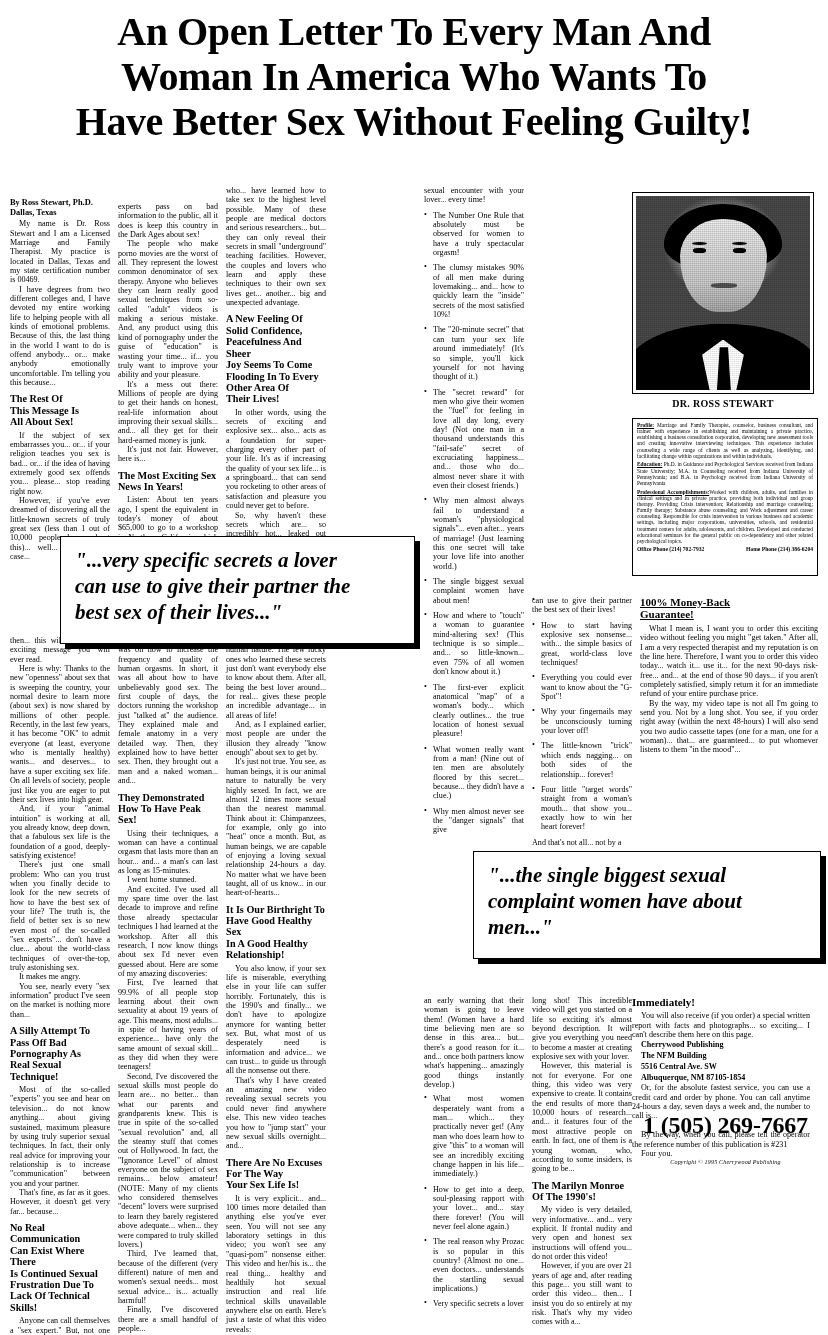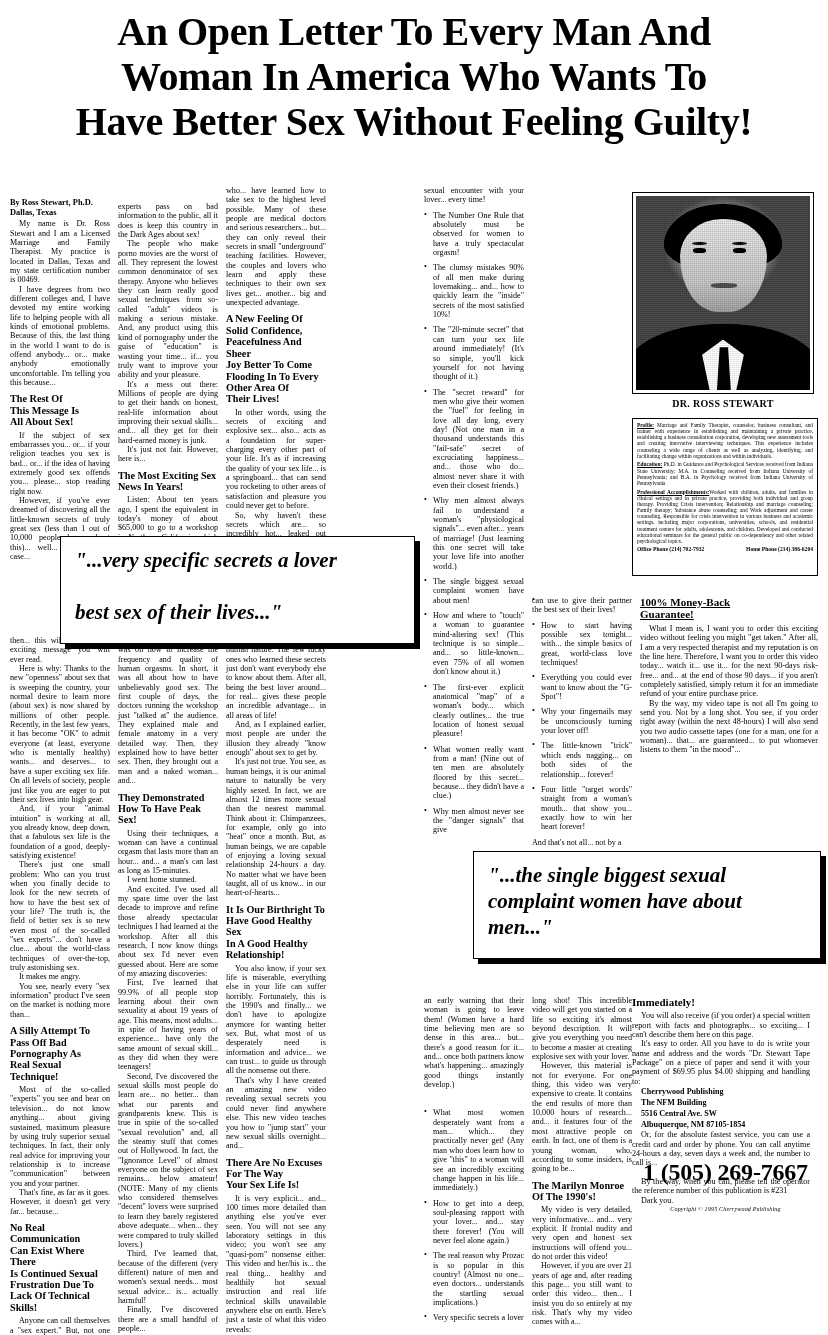--- a/index.html
+++ b/index.html
@@ -251,21 +251,21 @@
     <p>Third, I've learned that, because of the different (very different) nature of men and women's sexual needs... most sexual advice... is... actually harmful!</p>
     <p>Finally, I've discovered there are a small handful of people...</p>
   </div>
 
   <div class="col" style="left:226px; top:180px; width:100px;">
     <p class="noind">who... have learned how to take sex to the highest level possible. Many of these people are medical doctors and serious researchers... but... they can only reveal their secrets in small "underground" teaching facilities. However, the couples and lovers who learn and apply these techniques to their own sex lives get... another... big and unexpected advantage.</p>
     <h3>
       <span>A New Feeling Of</span><br>
       <span>Solid Confidence,</span><br>
       <span>Peacefulness And Sheer</span><br>
-      <span>Joy Better To Come</span><br>
+      <span>Joy Seems To Come</span><br>
       <span>Flooding In To Every</span><br>
       <span>Other Area Of</span><br>
       <span>Their Lives!</span>
     </h3>
     <p>In other words, using the secrets of exciting and explosive sex... also... acts as a foundation for super-charging every other part of your life. It's as if increasing the quality of your sex life... is a springboard... that can send you rocketing to other areas of satisfaction and pleasure you could never get to before.</p>
     <p>So, why haven't these secrets which are... so incredibly hot... leaked out into the rest of the</p>
   </div>
 
   <div class="col" style="left:226px; top:630px; width:100px;">
     <p class="noind">world before now? Plain old human nature: The few lucky ones who learned these secrets just don't want everybody else to know about them. After all, being the best lover around... for real... gives these people an incredible advantage... in all areas of life!</p>
@@ -302,21 +302,21 @@
       <li>How and where to "touch" a woman to guarantee mind-altering sex! (This technique is so simple... and... so little-known... even 75% of all women don't know about it.)</li>
       <li>The first-ever explicit anatomical "map" of a woman's body... which clearly outlines... the true location of honest sexual pleasure!</li>
       <li>What women really want from a man! (Nine out of ten men are absolutely floored by this secret... because... they didn't have a clue.)</li>
       <li>Why men almost never see the "danger signals" that give</li>
     </ul>
   </div>
 
   <div class="col" style="left:532px; top:590px; width:100px;">
     <ul class="bul">
       <li style="list-style:none;padding-left:0;">can use to give their partner the best sex of their lives!</li>
-      <li>How to start having possible sex tonight... with... the simple basics of great, world-class love techniques!</li>
+      <li>How to start having explosive sex nonsense... with... the simple basics of great, world-class love techniques!</li>
       <li>Everything you could ever want to know about the "G-Spot"!</li>
       <li>Why your fingernails may be unconsciously turning your lover off!</li>
       <li>The little-known "trick" which ends nagging... on both sides of the relationship... forever!</li>
       <li>Four little "target words" straight from a woman's mouth... that show you... exactly how to win her heart forever!</li>
     </ul>
     <p class="noind" style="margin-top:4px;">And that's not all... not by a</p>
   </div>
 
   <div class="col" style="left:640px; top:590px; width:178px;">
     <h3 class="big" style="margin-top:0;text-decoration:underline;">
@@ -351,36 +351,36 @@
     <p><span class="lbl">Professional Accomplishments:</span><span>Worked with children, adults, and families in clinical settings and in private practice, providing both individual and group therapy. Providing Crisis intervention; Relationship and marriage counseling; Family therapy; Substance abuse counseling; and Work adjustment and career counseling. Responsible for crisis intervention in various business and academic settings, including major corporations, universities, schools, and residential treatment centers for adults, adolescents, and children. Developed and conducted educational seminars for the general public on co-dependency and other related psychological topics.</span></p>
     <div class="phones">
       <span>Office Phone (214) 702-7932</span>
       <span>Home Phone (214) 386-6204</span>
     </div>
   </div>
 
   <div class="quotebox" style="left:60px; top:530px; width:355px; height:108px;">
     <div class="qtext">
       <span>"...very specific secrets a lover</span><br>
-      <br>
+      <span>can use to give their partner the</span><br>
       <span class="last">best sex of their lives..."</span>
     </div>
   </div>
 
   <div class="quotebox" style="left:473px; top:845px; width:348px; height:108px;">
     <div class="qtext">
       <span>"...the single biggest sexual</span><br>
       <span>complaint women have about</span><br>
       <span class="last">men..."</span>
     </div>
   </div>
 
   <div class="col" style="left:424px; top:990px; width:100px;">
     <p class="noind">an early warning that their woman is going to leave them! (Women have a hard time believing men are so dense in this area... but... there's a good reason for it... and... once both partners know what's happening... amazingly good things instantly develop.)</p>
-    <ul class="bul" style="margin-top:19px;">
+    <ul class="bul" style="margin-top:5px;">
       <li>What most women desperately want from a man... which... they practically never get! (Any man who does learn how to give "this" to a woman will see an incredibly exciting change happen in his life... immediately.)</li>
       <li>How to get into a deep, soul-pleasing rapport with your lover... and... stay there forever! (You will never feel alone again.)</li>
       <li>The real reason why Prozac is so popular in this country! (Almost no one... even doctors... understands the startling sexual implications.)</li>
       <li>Very specific secrets a lover</li>
     </ul>
   </div>
 
   <div class="col" style="left:532px; top:990px; width:100px;">
     <p class="noind">long shot! This incredible video will get you started on a life so exciting it's almost beyond description. It will give you everything you need to become a master at creating explosive sex with your lover.</p>
     <p>However, this material is not for everyone. For one thing, this video was very expensive to create. It contains the end results of more than 10,000 hours of research... and... it features four of the most attractive people on earth. In fact, one of them is a young woman, who, according to some insiders, is going to be...</p>
@@ -388,25 +388,24 @@
       <span>The Marilyn Monroe</span><br>
       <span>Of The 1990's!</span>
     </h3>
     <p>My video is very detailed, very informative... and... very explicit. If frontal nudity and very open and honest sex instructions will offend you... do not order this video!</p>
     <p>However, if you are over 21 years of age and, after reading this page... you still want to order this video... then... I insist you do so entirely at my risk. That's why my video comes with a...</p>
   </div>
 
   <div class="col" style="left:632px; top:990px; width:178px;">
     <h3 class="big" style="margin-top:0;">Immediately!</h3>
     <p>You will also receive (if you order) a special written report with facts and photographs... so exciting... I can't describe them here on this page.</p>
-    <p>It's easy to order. All you have to do is write your name and address and the words "Dr. Stewart Tape Package" on a piece of paper and send it with your payment of $69.95 plus $4.00 shipping and handling to:</p>
     <p class="addr">Cherrywood Publishing</p>
     <p class="addr">The NFM Building</p>
     <p class="addr">5516 Central Ave. SW</p>
     <p class="addr">Albuquerque, NM 87105-1854</p>
     <p>Or, for the absolute fastest service, you can use a credit card and order by phone. You can call anytime 24-hours a day, seven days a week and, the number to call is...</p>
     <p class="bigphone">1 (505) 269-7667</p>
     <p>By the way, when you call, please tell the operator the reference number of this publication is #231</p>
-    <p>Dark you.</p>
+    <p>Four you.</p>
     <p class="copyright">Copyright © 1995 Cherrywood Publishing</p>
   </div>
 
 </div>
 
 </body></html>

